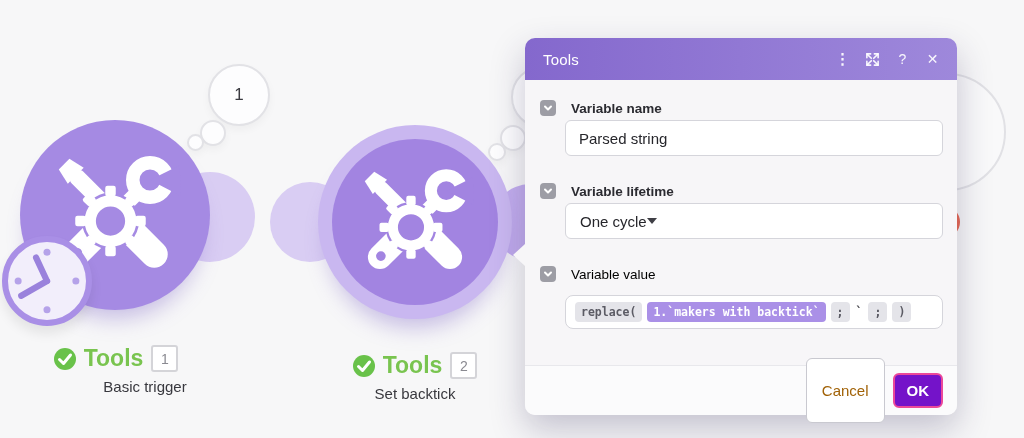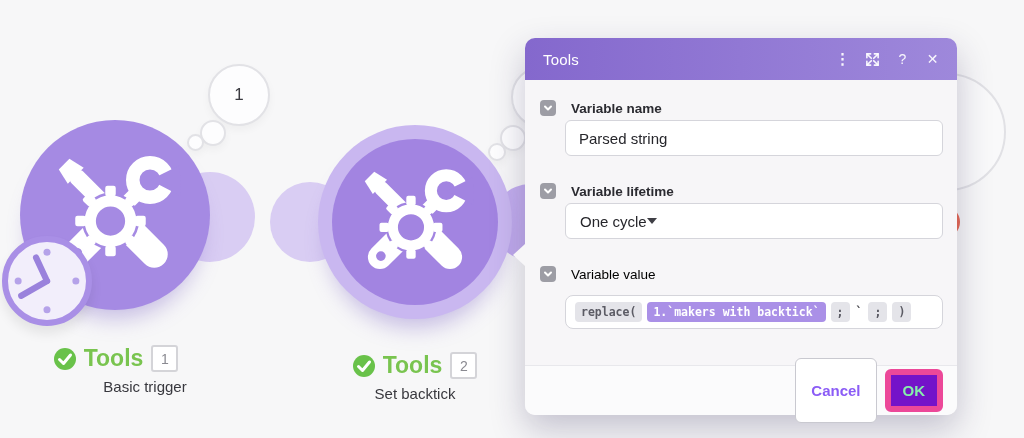--- a/index.html
+++ b/index.html
@@ -105,22 +105,22 @@
   .tok-var{background:#aa90e7;color:#ffffff;}
   .tok-plain{background:none;color:#3a3a40;padding:3px 1px;}
   .modal-footer{
     position:absolute;bottom:0;left:0;right:0;height:50px;
     background:#fbfbfc;border-top:1px solid #e8e8ec;border-radius:0 0 10px 10px;
     display:flex;align-items:center;justify-content:flex-end;gap:8px;
     padding:0 14px;box-sizing:border-box;
   }
   .btn{height:31px;border-radius:6px;font-size:15px;display:flex;align-items:center;cursor:pointer;
        font-family:"Liberation Sans", sans-serif;}
-  .btn-cancel{background:#fff;border:1px solid #c9c9d0;color:#8b5cf6;padding:16px 15px;font-weight:bold;}
-  .btn-ok{background:#7413c9;border:6px solid #ec4899;color:#86efac;padding:0 12px;font-weight:bold;text-align:center;}
+  .btn-cancel{background:#fff;border:1px solid #c9c9d0;color:#a16207;padding:16px 15px;}
+  .btn-ok{background:#7413c9;border:2px solid #ec4899;color:#ffffff;padding:0 12px;font-weight:bold;text-align:center;}
 </style>
 </head>
 <body>
 
 <div class="abs decor-circle" style="left:888px;top:73px;width:114px;height:114px;z-index:4;"></div>
 <div class="abs hidden-module" style="left:928px;top:206px;width:32px;height:32px;z-index:4;"></div>
 
 <div class="abs" style="left:0;top:0;width:260px;height:438px;">
   <div class="abs circle connector" style="left:165px;top:172px;width:90px;height:90px;z-index:1;"></div>
 

